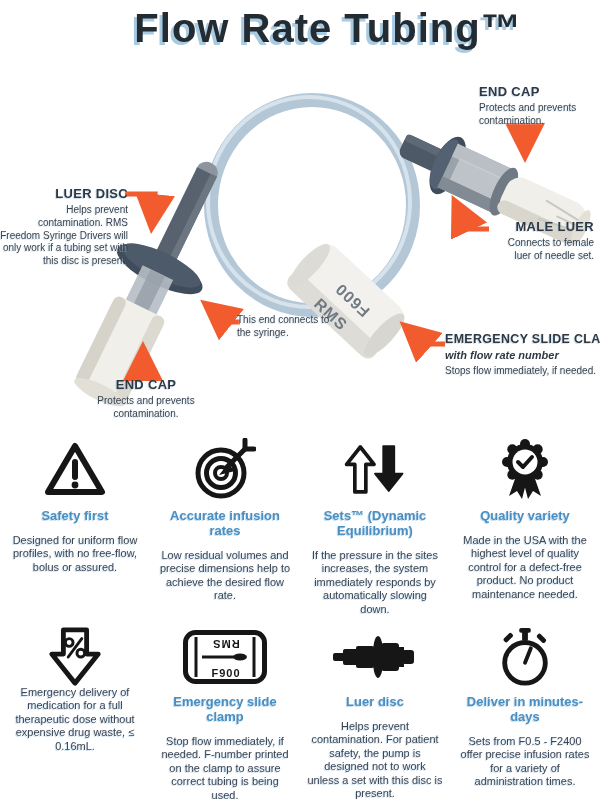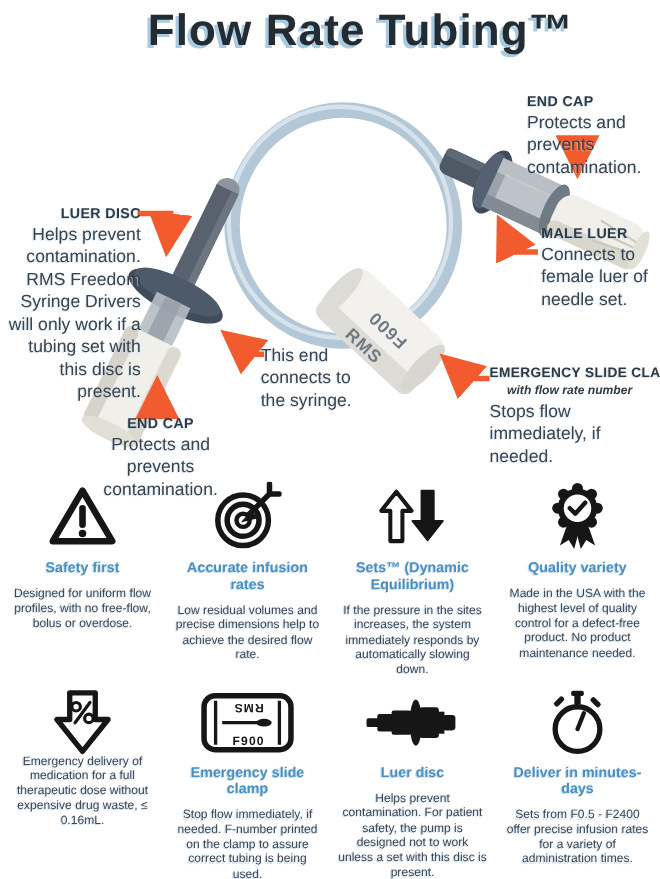--- a/index.html
+++ b/index.html
@@ -12,26 +12,26 @@
     padding-left:28px;
   }
 
   .diagram{position:absolute;top:60px;left:0;width:600px;height:380px;}
   .diagram svg.art{position:absolute;top:0;left:0;}
   .arrow{fill:none;stroke:#f15b2e;stroke-width:5;marker-end:url(#ah);}
 
   .dlabel{position:absolute;color:#2e3944;}
   .dlabel h4{margin:0 0 3px 0;font-size:13px;font-weight:bold;letter-spacing:.3px;
     text-shadow:-1px 1px 0 rgba(176,205,228,.55);}
-  .dlabel p{margin:0;font-size:16px;line-height:1.28;color:#39434e;
+  .dlabel p{margin:0;font-size:10px;line-height:1.28;color:#39434e;
     text-shadow:-1px 1px 0 rgba(186,212,232,.5);}
-  .dlabel .sub{font-size:11px;font-weight:bold;font-style:italic;margin:1px 0 4px 16px;}
+  .dlabel .sub{font-size:11px;font-weight:bold;font-style:italic;margin:1px 0 4px 0;}
 
   .lbl-endcap-right{left:479px;top:24px;width:112px;}
-  .lbl-male-luer{left:492px;top:144px;width:102px;}
+  .lbl-male-luer{left:492px;top:159px;width:102px;text-align:right;}
   .lbl-luer-disc{left:0;top:126px;width:128px;text-align:right;}
   .lbl-syringe-note{left:237px;top:254px;width:96px;}
   .lbl-endcap-left{left:76px;top:317px;width:140px;text-align:center;}
   .lbl-slide-clamp{left:445px;top:272px;width:155px;}
   .lbl-slide-clamp h4{white-space:nowrap;font-size:12.5px;}
 
   .features{position:absolute;left:0;width:600px;display:grid;grid-template-columns:repeat(4,1fr);}
   .row1{top:438px;}
   .row2{top:628px;}
   .feature{padding:0 7px;text-align:center;}
@@ -142,21 +142,21 @@
 
   <div class="feature">
     <div class="icon-box">
       <svg width="62" height="56" viewBox="0 0 62 56">
         <path d="M31 5 L58 51 H4 Z" fill="none" stroke="#161616" stroke-width="6" stroke-linejoin="round"></path>
         <line x1="31" y1="21" x2="31" y2="36" stroke="#161616" stroke-width="6" stroke-linecap="round"></line>
         <circle cx="31" cy="44" r="3.4" fill="#161616"></circle>
       </svg>
     </div>
     <h3>Safety first</h3>
-    <p>Designed for uniform flow profiles, with no free-flow, bolus or overdose.</p>
+    <p>Designed for uniform flow profiles, with no free-flow, bolus or assured.</p>
   </div>
 
   <div class="feature">
     <div class="icon-box">
       <svg width="62" height="62" viewBox="0 0 62 62">
         <circle cx="27" cy="35" r="23" fill="none" stroke="#161616" stroke-width="5"></circle>
         <circle cx="27" cy="35" r="14.5" fill="none" stroke="#161616" stroke-width="5"></circle>
         <circle cx="27" cy="35" r="6" fill="none" stroke="#161616" stroke-width="4"></circle>
         <line x1="51" y1="11" x2="32" y2="30" stroke="#161616" stroke-width="5" stroke-linecap="round"></line>
         <path d="M51,11 L60,11 M51,11 L51,2" stroke="#161616" stroke-width="5" stroke-linecap="round" fill="none"></path>

